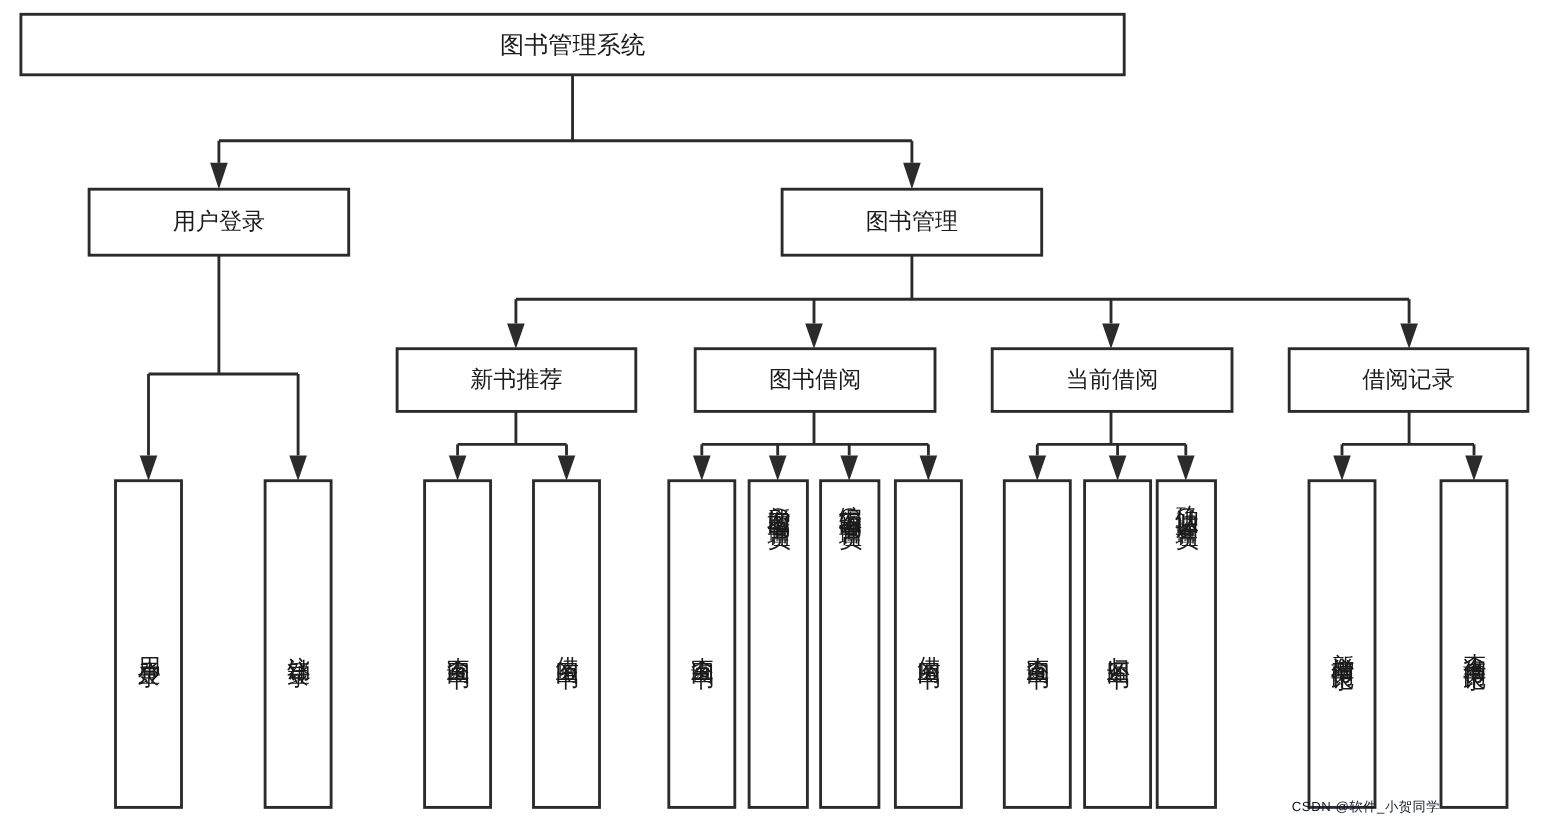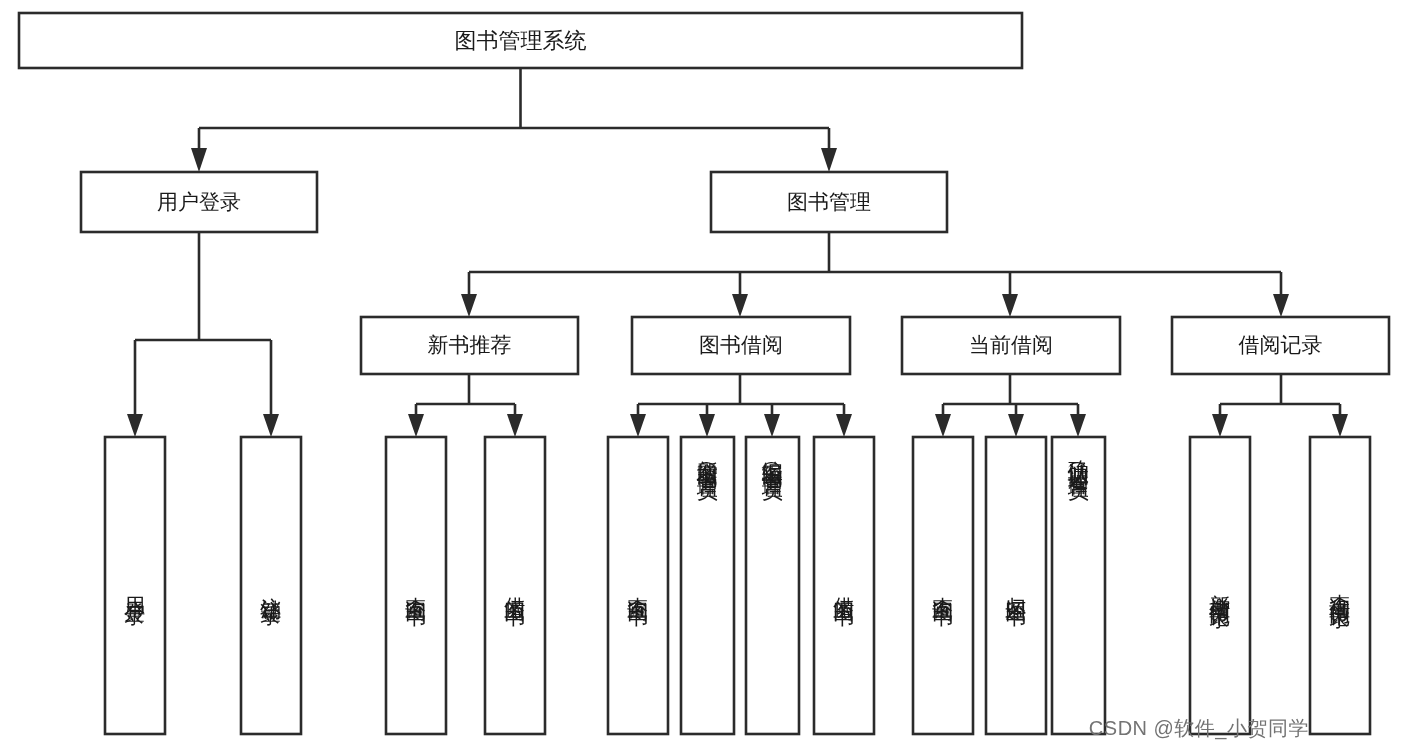--- a/index.html
+++ b/index.html
@@ -68,22 +68,22 @@
     line-height: 1.02;
     letter-spacing: 3px;
     color: #1a1a1a;
     white-space: nowrap;
   }
   #watermark {
     position: absolute;
     right: 8px;
     bottom: 5px;
     font-family: "Liberation Sans", "DejaVu Sans", sans-serif;
-    font-size: 20px;
-    color: #737373;
+    font-size: 12px;
+    color: #0f172a;
     letter-spacing: 0.5px;
     white-space: nowrap;
   }
 </style>
 </head>
 <body>
 
 <div id="diagram-root">
 
   <svg id="flow" viewBox="0 0 1405 747">

